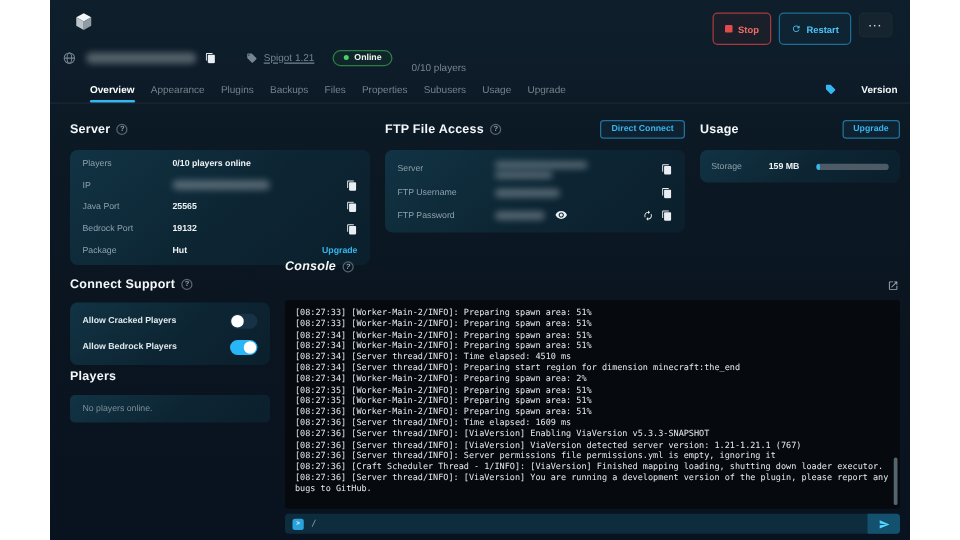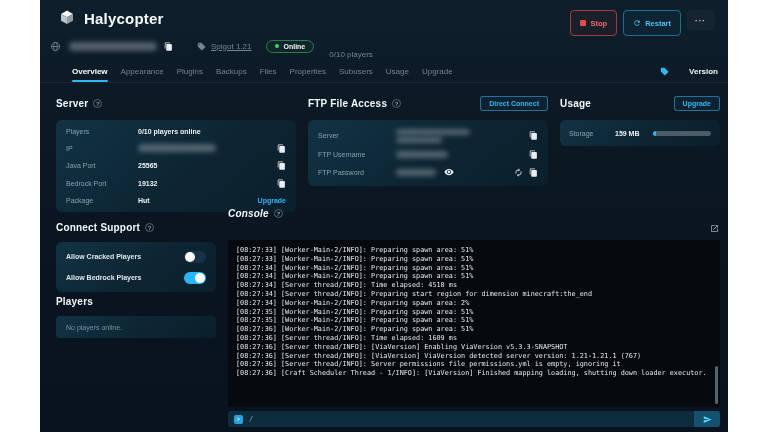--- a/index.html
+++ b/index.html
@@ -122,21 +122,20 @@
 <div class="app">
 
   <div class="brand">
     <span>
       <svg width="18" height="18" viewBox="0 0 24 24">
         <polygon points="12,2 20,6.5 12,11 4,6.5" fill="#f2f6f8"></polygon>
         <polygon points="4,6.5 12,11 12,20 4,15.5" fill="#b9c4cb"></polygon>
         <polygon points="20,6.5 12,11 12,20 20,15.5" fill="#8f9ca4"></polygon>
       </svg>
     </span>
-    <h1>Halycopter</h1>
   </div>
 
   <div class="hdr-btns">
     <div class="btn btn-stop">
       <span class="stop-square"></span>
       <span>Stop</span>
     </div>
     <div class="btn btn-restart">
       <span>
         <svg width="8" height="8" viewBox="0 0 24 24" fill="#4fc3f7">
@@ -352,20 +351,21 @@
         <div class="console-line">[08:27:34] [Server thread/INFO]: Preparing start region for dimension minecraft:the_end</div>
         <div class="console-line">[08:27:34] [Worker-Main-2/INFO]: Preparing spawn area: 2%</div>
         <div class="console-line">[08:27:35] [Worker-Main-2/INFO]: Preparing spawn area: 51%</div>
         <div class="console-line">[08:27:35] [Worker-Main-2/INFO]: Preparing spawn area: 51%</div>
         <div class="console-line">[08:27:36] [Worker-Main-2/INFO]: Preparing spawn area: 51%</div>
         <div class="console-line">[08:27:36] [Server thread/INFO]: Time elapsed: 1609 ms</div>
         <div class="console-line">[08:27:36] [Server thread/INFO]: [ViaVersion] Enabling ViaVersion v5.3.3-SNAPSHOT</div>
         <div class="console-line">[08:27:36] [Server thread/INFO]: [ViaVersion] ViaVersion detected server version: 1.21-1.21.1 (767)</div>
         <div class="console-line">[08:27:36] [Server thread/INFO]: Server permissions file permissions.yml is empty, ignoring it</div>
         <div class="console-line">[08:27:36] [Craft Scheduler Thread - 1/INFO]: [ViaVersion] Finished mapping loading, shutting down loader executor.</div>
+        <div class="console-line">[08:27:36] [Server thread/INFO]: [ViaVersion] You are running a development version of the plugin, please report any bugs to GitHub.</div>
       </div>
     <div class="scroll-thumb"></div>
   </div>
   <div class="console-input">
     <span class="cmd-badge">&gt;</span>
     <span class="prompt">/</span>
     <span class="send-btn">
       <svg width="9" height="9" viewBox="0 0 24 24" fill="#53d6ff">
           <path d="M2.01 21L23 12 2.01 3 2 10l15 2-15 2z"></path>
         </svg>

